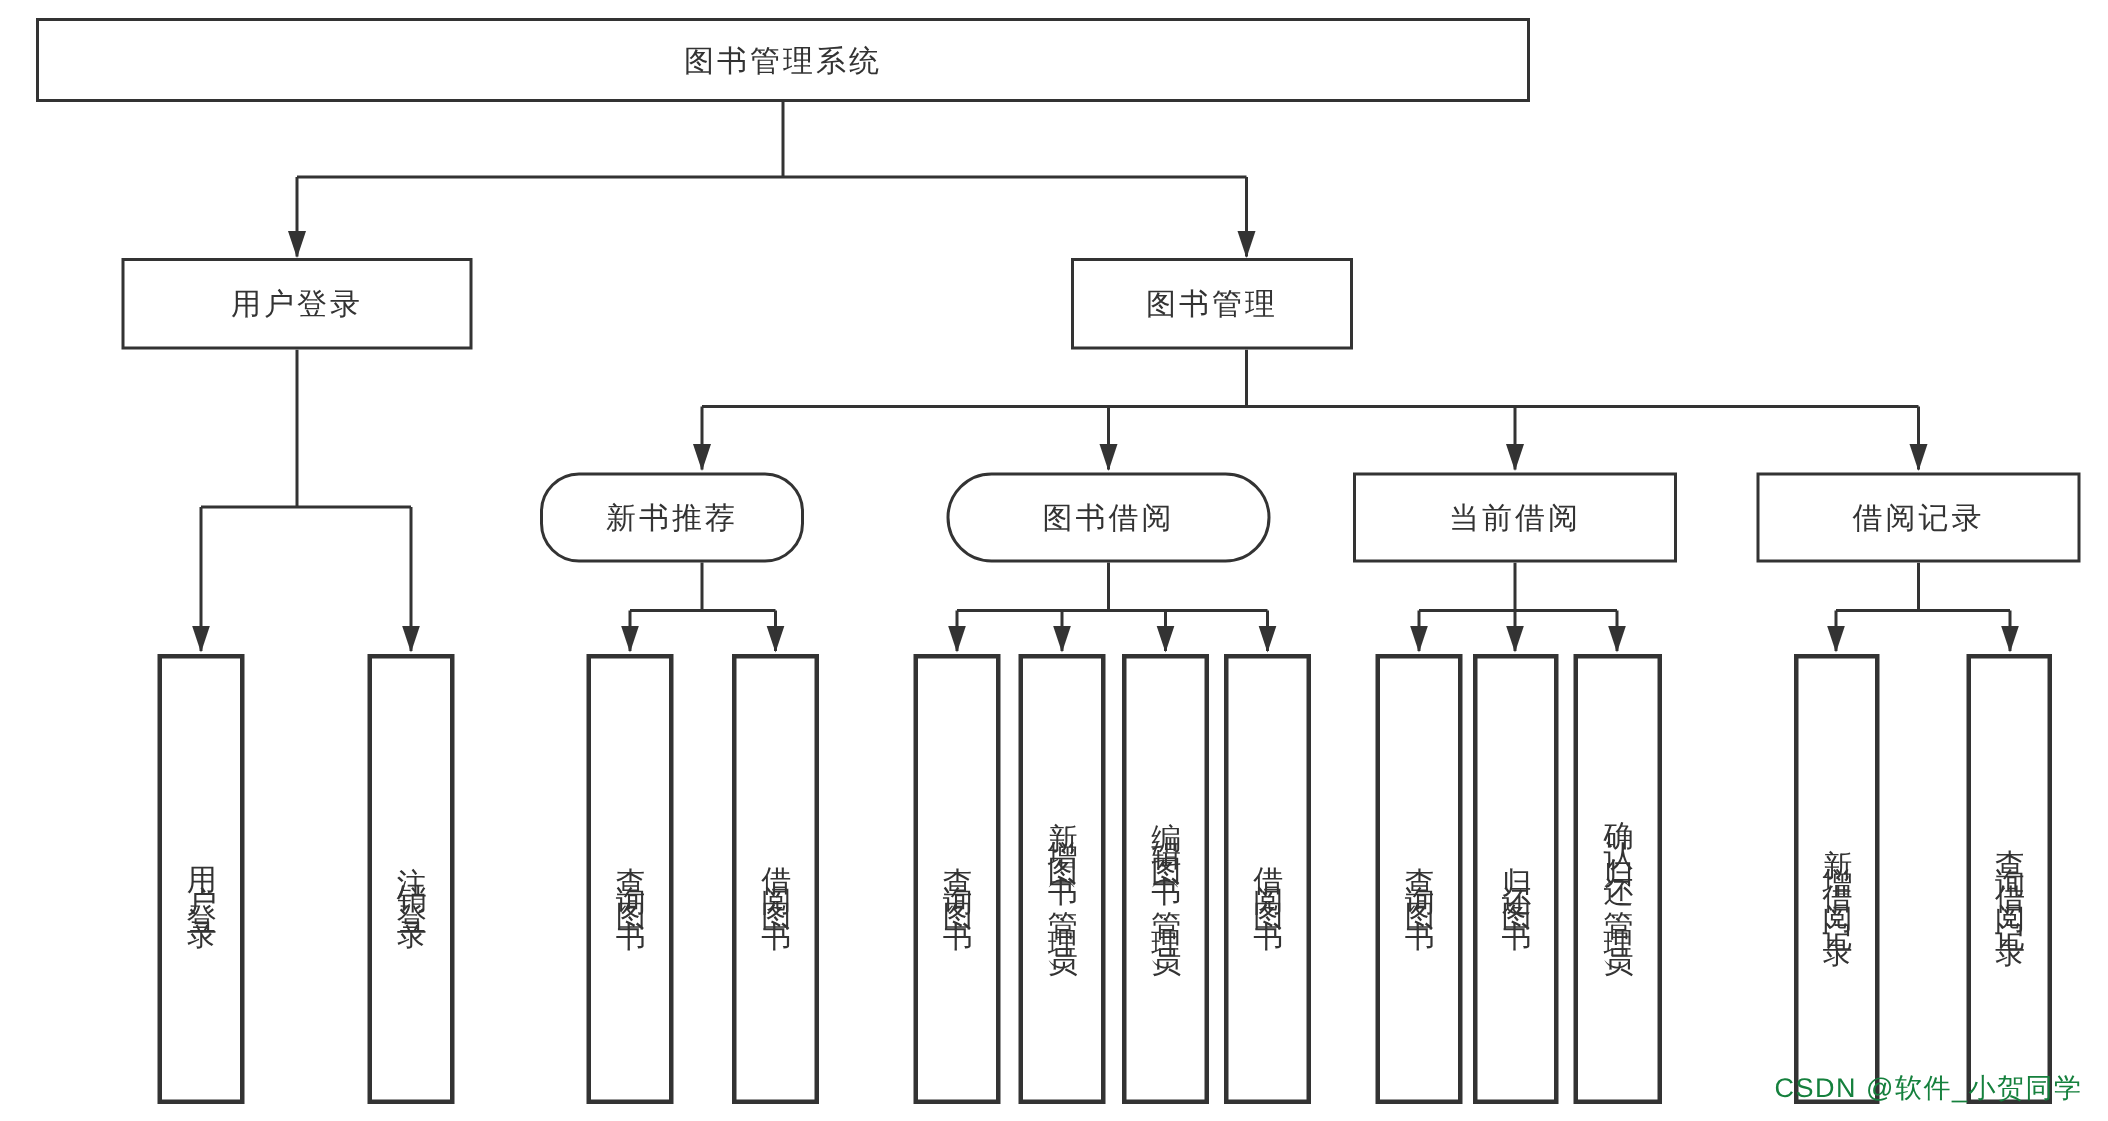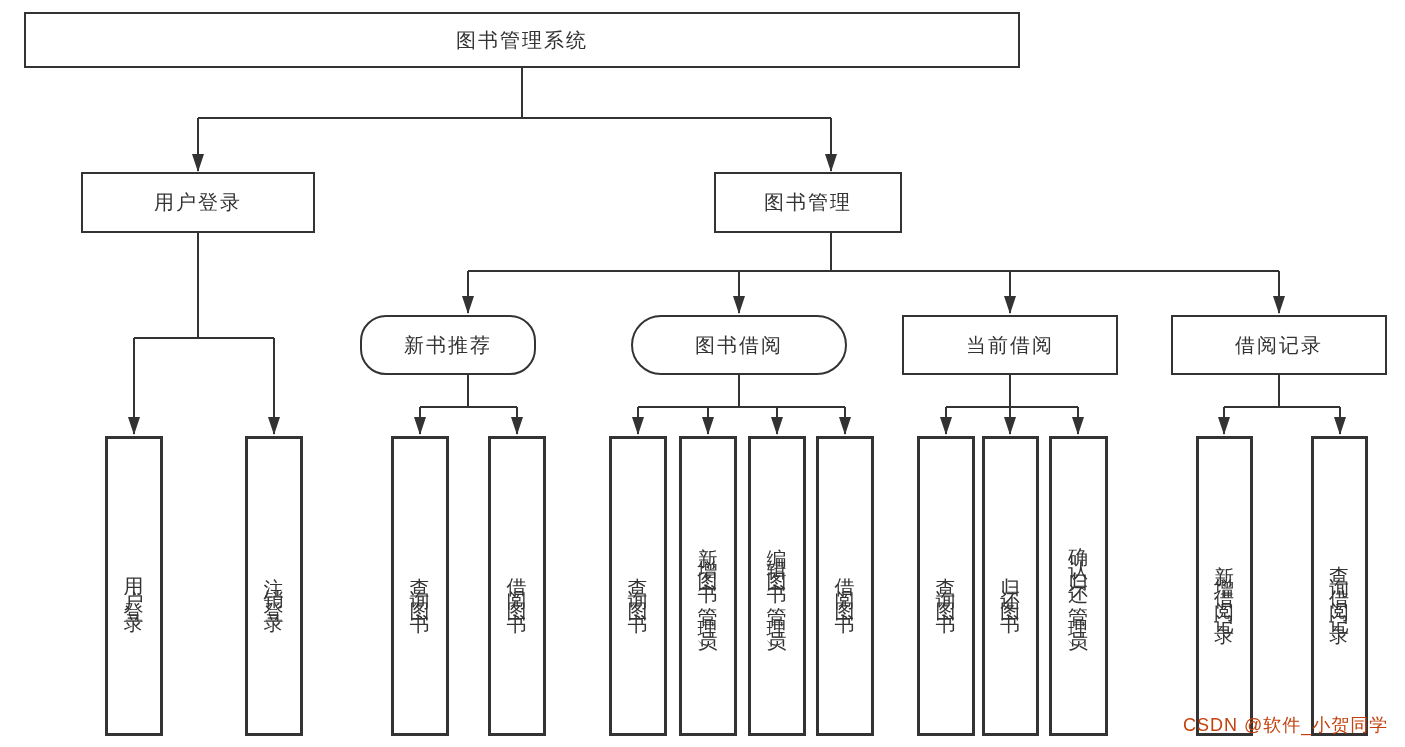--- a/index.html
+++ b/index.html
@@ -40,21 +40,21 @@
     text-orientation: mixed;
     letter-spacing: 12px;
     line-height: 1;
     font-size: 20px;
   }
   .watermark {
     position: absolute;
     left: 1183px;
     top: 713px;
     font-size: 18px;
-    color: #c2410c;
+    color: #15803d;
     letter-spacing: 1px;
     z-index: 3;
   }
 </style>
 </head>
 <body>
 
 <div class="canvas">
 
   <svg class="connectors" viewBox="0 0 1405 747" xmlns="http://www.w3.org/2000/svg">

